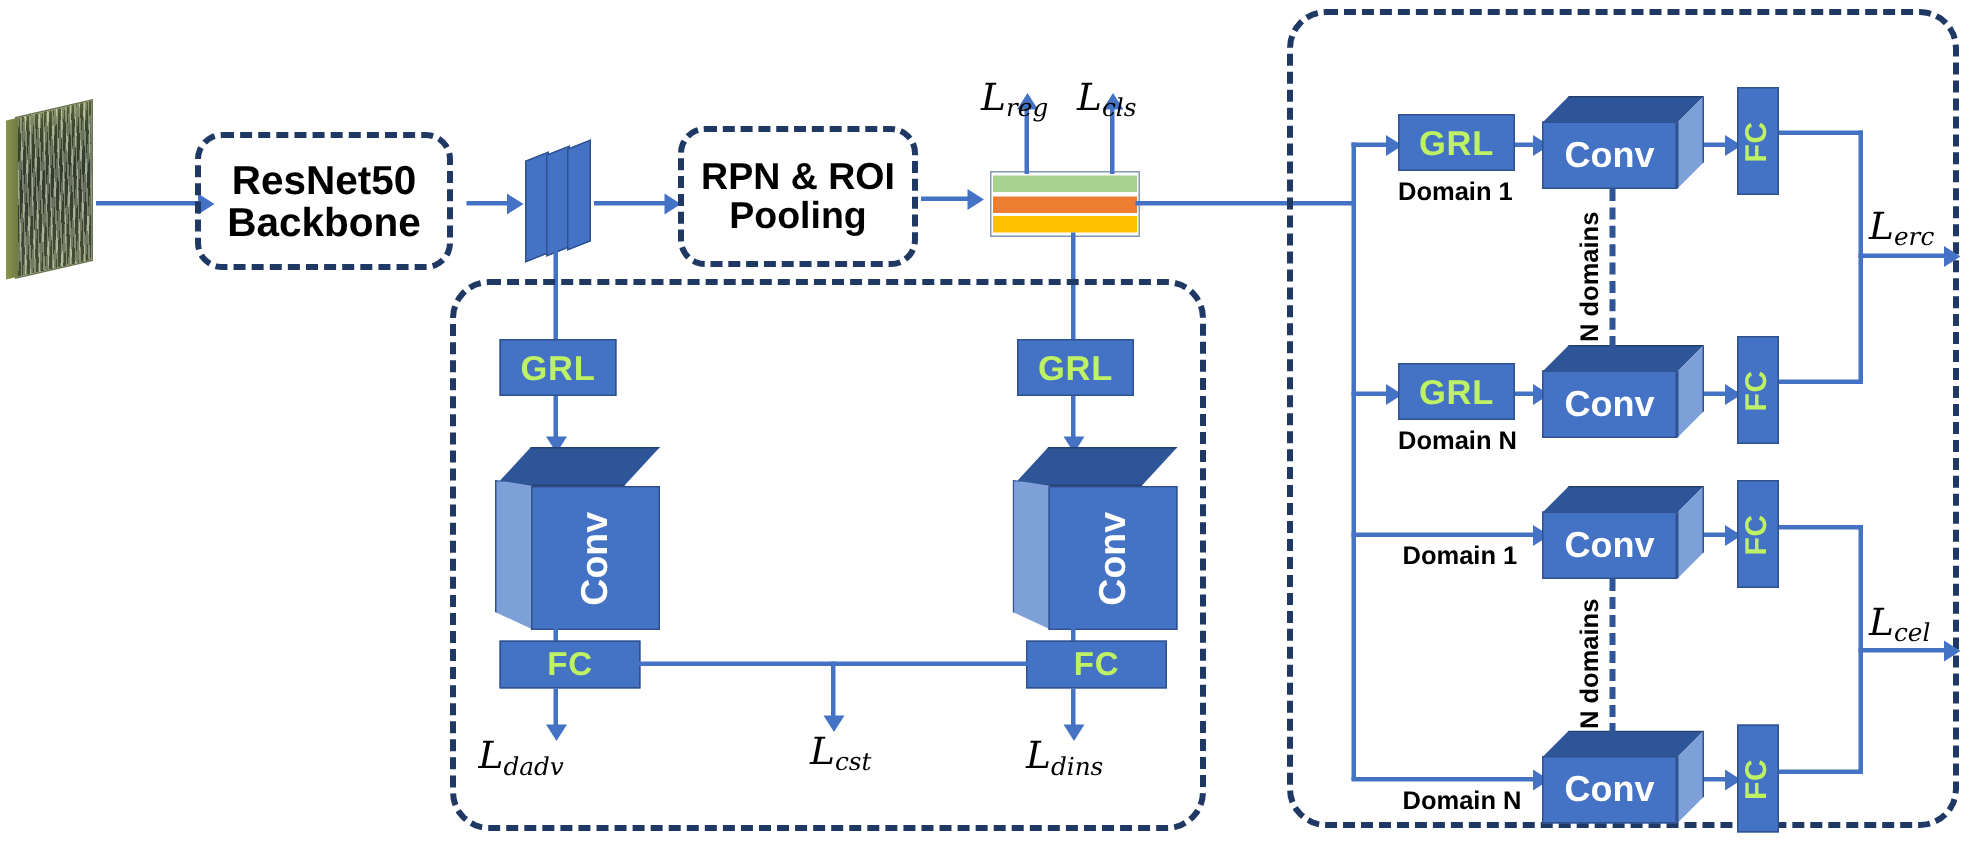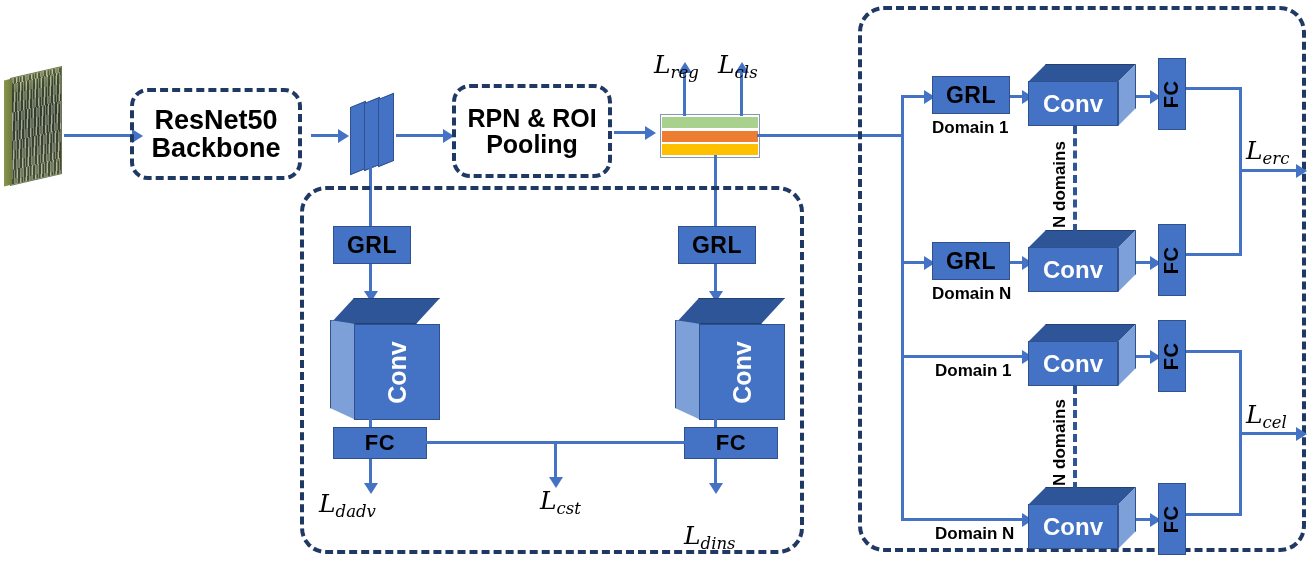--- a/index.html
+++ b/index.html
@@ -21,21 +21,21 @@
     display:flex;align-items:center;justify-content:center;
     text-align:center;font-weight:bold;color:#000;line-height:1.05;
     font-family:"Liberation Sans",sans-serif;
   }
 
   
   .bluerect{
     background:#4472C4;
     border:1px solid #2F528F;
     display:flex;align-items:center;justify-content:center;
-    color:#000000;font-weight:bold;font-family:"Liberation Sans",sans-serif;
+    color:#bef264;font-weight:bold;font-family:"Liberation Sans",sans-serif;
     letter-spacing:.5px;
   }
   .bluerect.vert span{
     transform:rotate(-90deg);
     display:block;white-space:nowrap;
   }
 
   
   .cube{position:absolute;}
   .cube .face{position:absolute;box-sizing:border-box;}
@@ -211,21 +211,21 @@
     </div>
   </div>
   <div class="ln lnv" style="left:714px;top:418px;height:28px;"></div>
   <div class="arrow d" style="left:709px;top:434px;"></div>
 
   <div class="abs bluerect" style="left:684px;top:427px;width:94px;height:32px;font-size:22px;">
     <span>FC</span>
   </div>
   <div class="ln lnv" style="left:714px;top:459px;height:30px;"></div>
   <div class="arrow d" style="left:709px;top:483px;"></div>
-  <div class="math" style="left:684px;top:489px;font-size:25px;margin-top:32px;">
+  <div class="math" style="left:684px;top:489px;font-size:25px;">
     <span>L</span><span class="sub">dins</span>
   </div>
 
   <div class="ln lnh" style="left:425px;top:441px;width:262px;"></div>
   <div class="ln lnv" style="left:554px;top:441px;height:40px;"></div>
   <div class="arrow d" style="left:549px;top:477px;"></div>
   <div class="math" style="left:540px;top:486px;font-size:25px;">
     <span>L</span><span class="sub">cst</span>
   </div>
 

